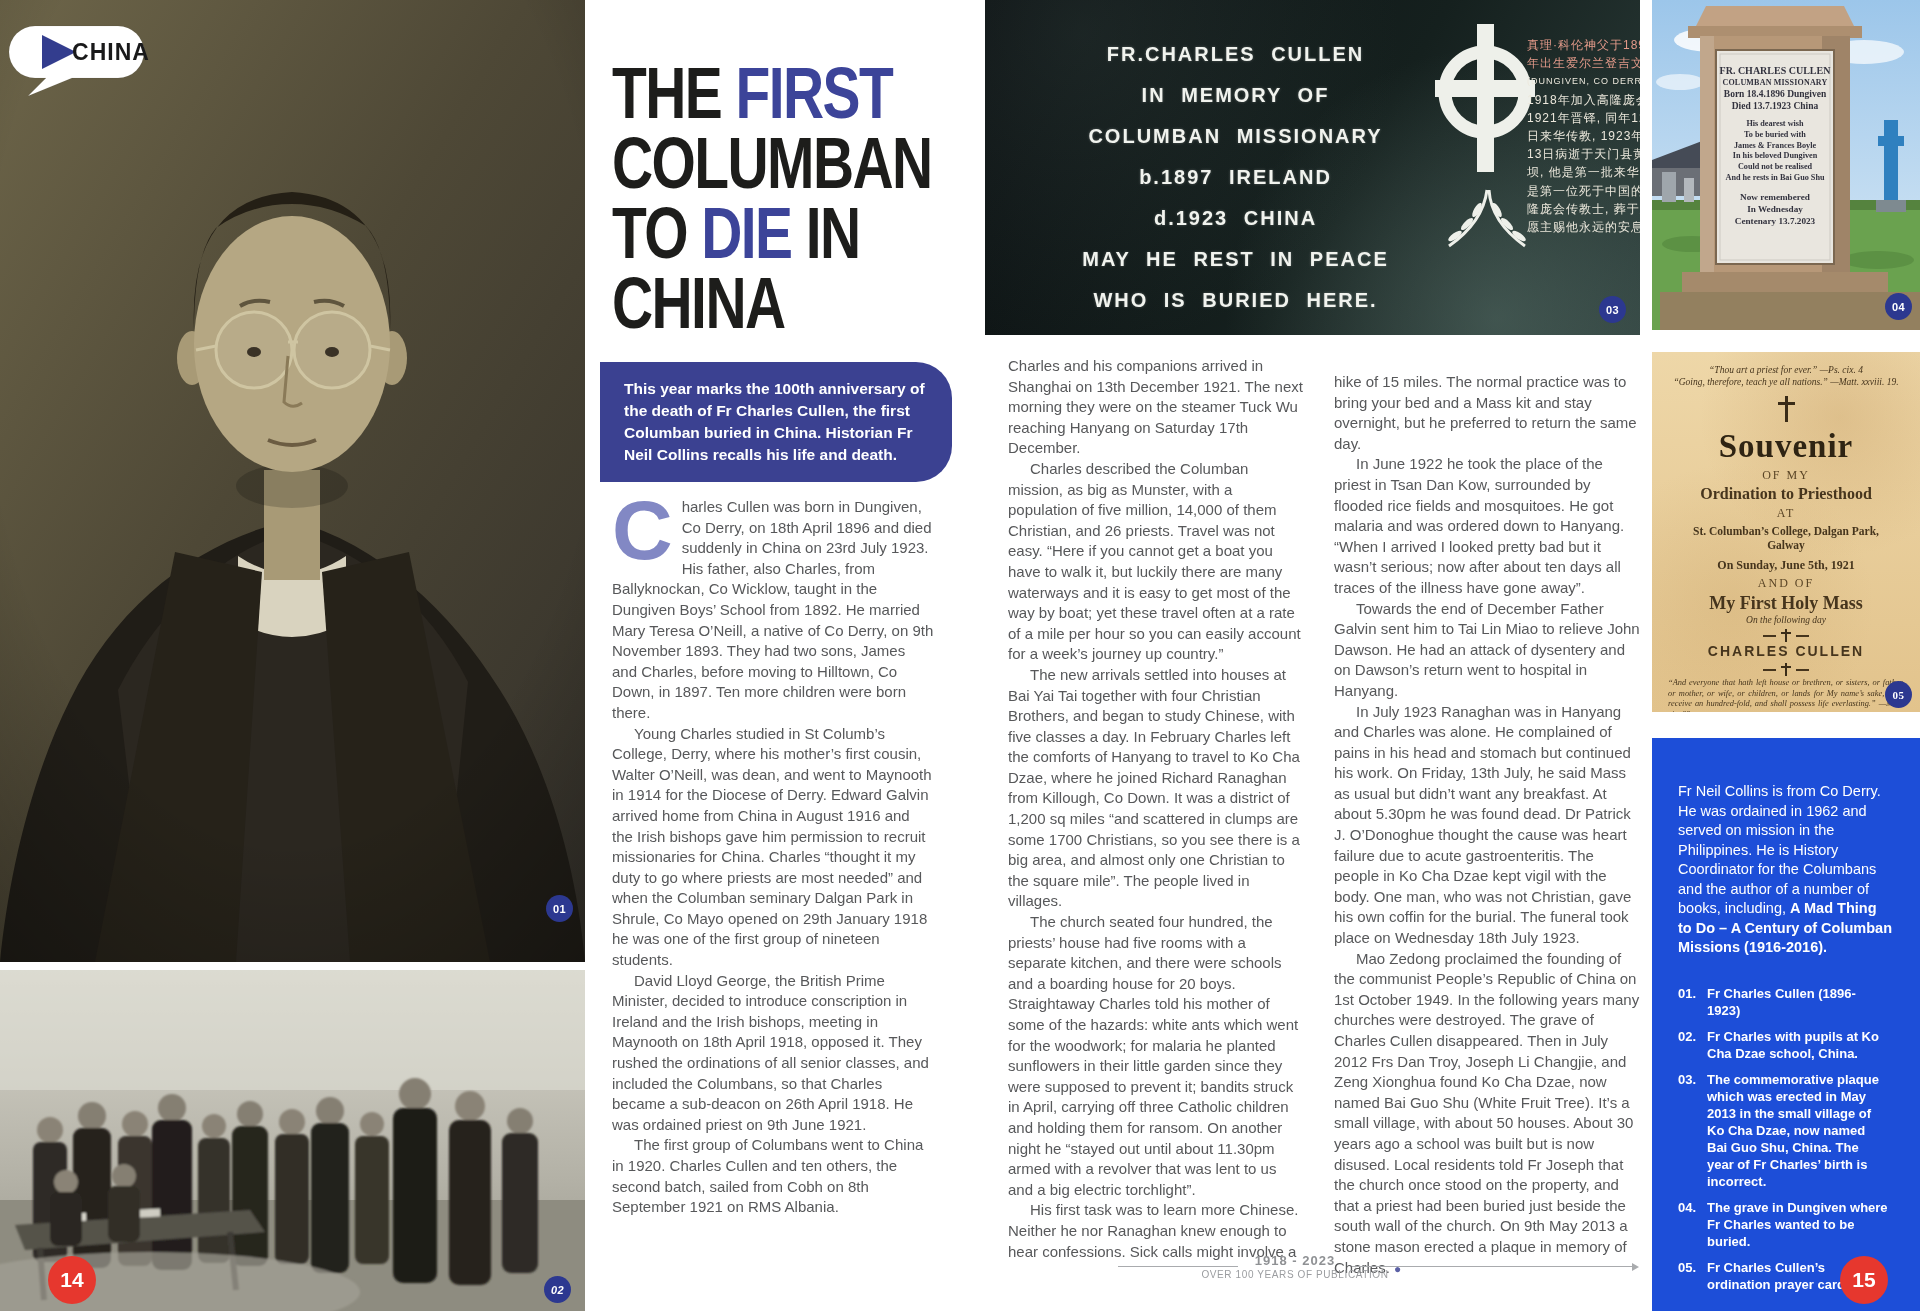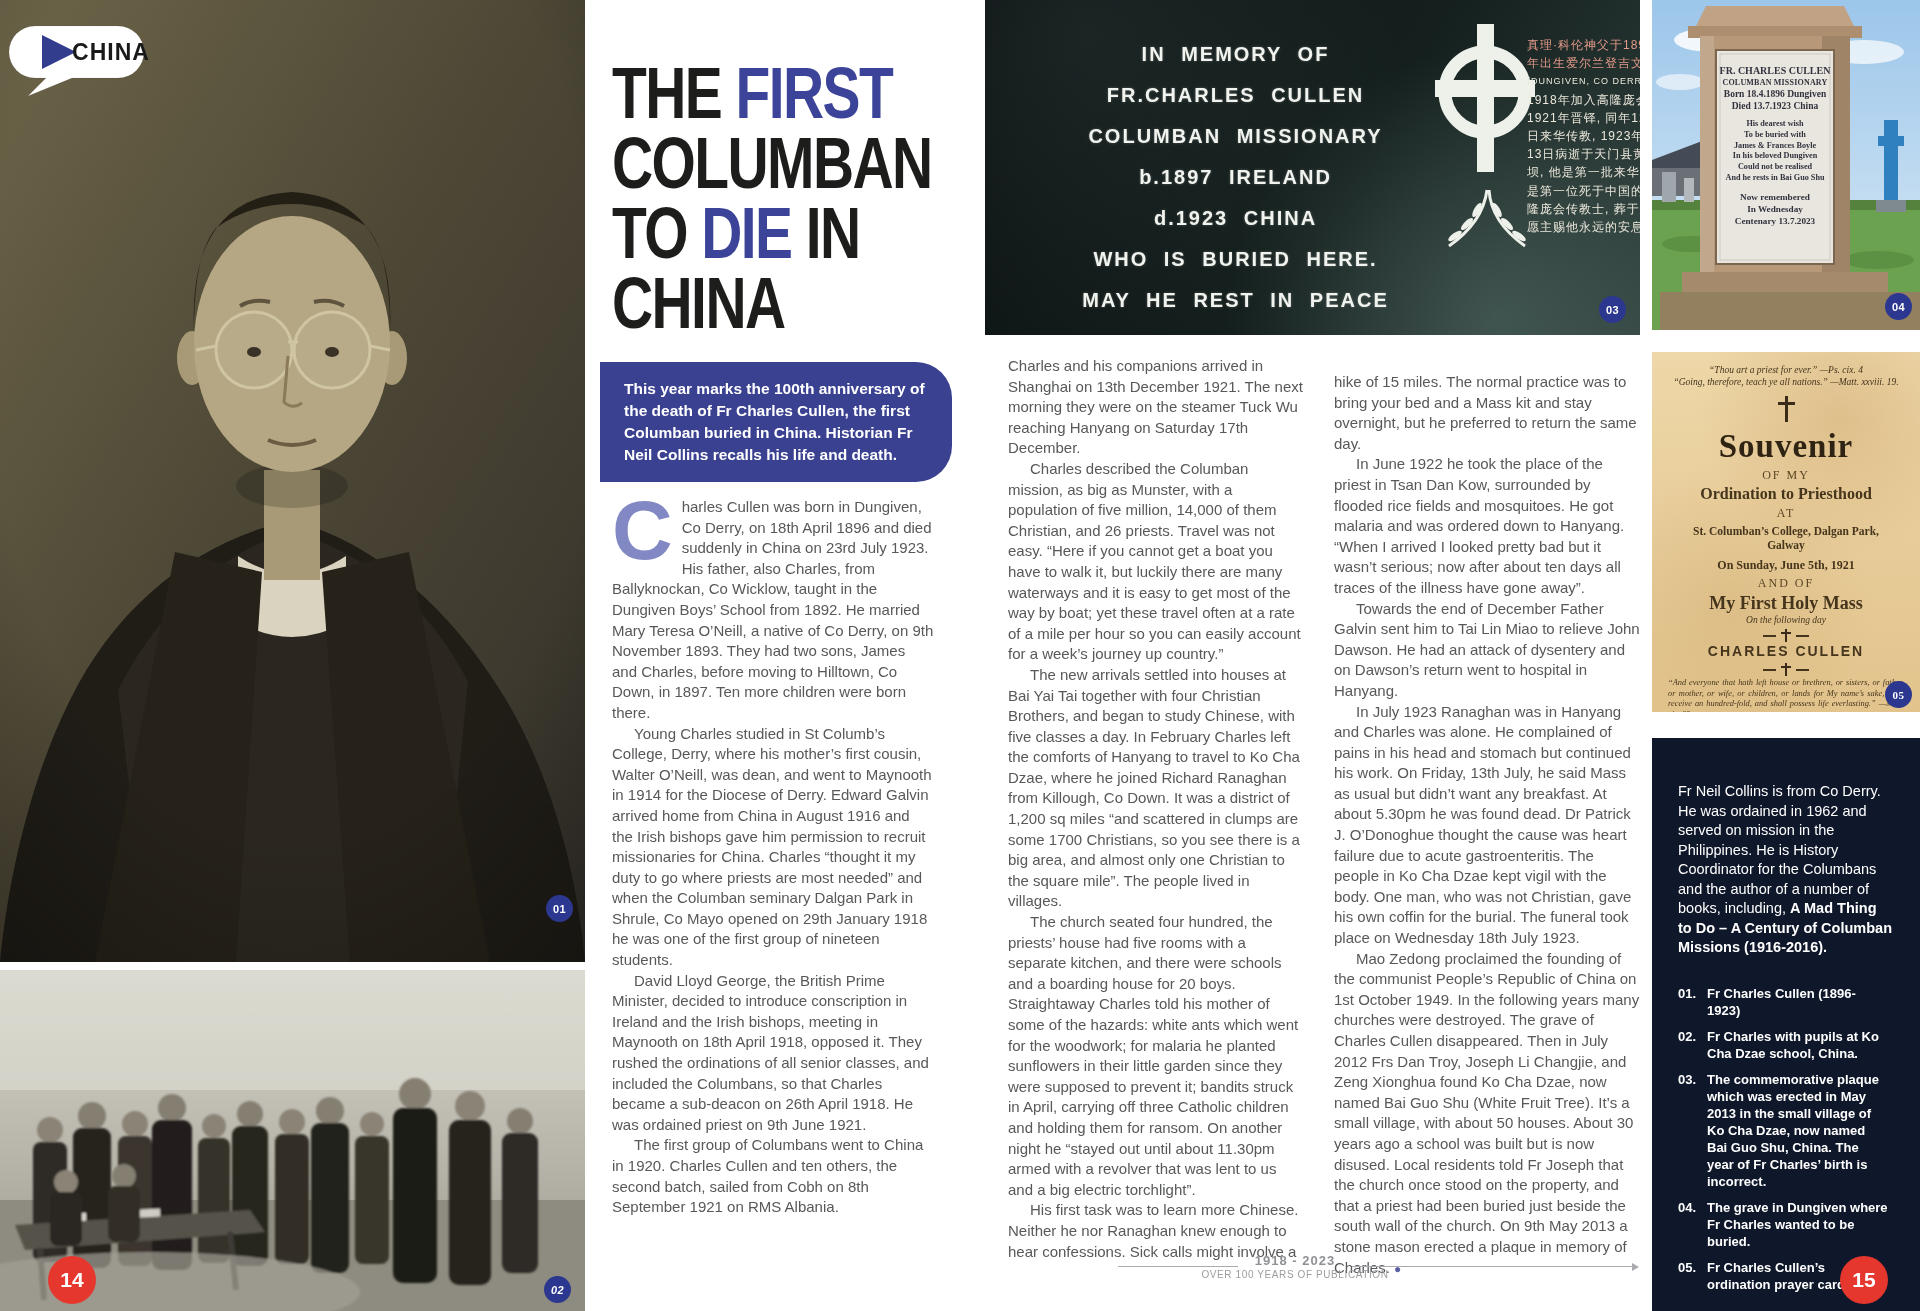--- a/index.html
+++ b/index.html
@@ -68,21 +68,21 @@
   .c-div{display:flex;align-items:center;justify-content:center;gap:5px;margin-top:4px;}
   .c-div .dash{width:13px;height:2px;background:#46351d;}
   .xcross{display:inline-block;position:relative;width:20px;height:26px;}
   .xcross::before{content:"";position:absolute;left:9px;top:0;width:3px;height:26px;background:#3a2c18;}
   .xcross::after{content:"";position:absolute;left:2px;top:6px;width:17px;height:3px;background:#3a2c18;}
   .xcross.sm{width:10px;height:13px;}
   .xcross.sm::before{left:4px;width:2px;height:13px;}
   .xcross.sm::after{left:0;top:3px;width:10px;height:2px;}
   .ccross-row{margin-top:8px;}
   
-  .sidebar{position:absolute;left:1652px;top:738px;width:268px;height:573px;background:#0f172a;
+  .sidebar{position:absolute;left:1652px;top:738px;width:268px;height:573px;background:#1d4ed8;
            color:#fff;overflow:hidden;}
   .bio{margin:0;padding:44px 26px 0 26px;font-size:14.5px;line-height:19.5px;font-weight:normal;}
   .caps{padding:27px 32px 0 26px;}
   .cap-item{position:relative;padding-left:29px;font-weight:bold;font-size:13px;line-height:17px;
             margin-bottom:9px;}
   .cap-num{position:absolute;left:0;top:0;}
   
   .f-text{position:absolute;left:1185px;top:1253px;width:220px;text-align:center;color:#8f9194;}
   .f-years{font-size:13px;font-weight:bold;letter-spacing:1px;}
   .f-tag{font-size:10px;letter-spacing:.6px;margin-top:1px;color:#9b9da0;}
@@ -229,27 +229,27 @@
   <div class="bodycol" style="left:1334px;top:372px;width:306px;height:940px;">
     <p>hike of 15 miles. The normal practice was to bring your bed and a Mass kit and stay overnight, but he preferred to return the same day.</p>
     <p class="ind">In June 1922 he took the place of the priest in Tsan Dan Kow, surrounded by flooded rice fields and mosquitoes. He got malaria and was ordered down to Hanyang. “When I arrived I looked pretty bad but it wasn’t serious; now after about ten days all traces of the illness have gone away”.</p>
     <p class="ind">Towards the end of December Father Galvin sent him to Tai Lin Miao to relieve John Dawson. He had an attack of dysentery and on Dawson’s return went to hospital in Hanyang.</p>
     <p class="ind">In July 1923 Ranaghan was in Hanyang and Charles was alone. He complained of pains in his head and stomach but continued his work. On Friday, 13th July, he said Mass as usual but didn’t want any breakfast. At about 5.30pm he was found dead. Dr Patrick J. O’Donoghue thought the cause was heart failure due to acute gastroenteritis. The people in Ko Cha Dzae kept vigil with the body. One man, who was not Christian, gave his own coffin for the burial. The funeral took place on Wednesday 18th July 1923.</p>
     <p class="ind"><span>Mao Zedong proclaimed the founding of the communist People’s Republic of China on 1st October 1949. In the following years many churches were destroyed. The grave of Charles Cullen disappeared. Then in July 2012 Frs Dan Troy, Joseph Li Changjie, and Zeng Xionghua found Ko Cha Dzae, now named Bai Guo Shu (White Fruit Tree). It’s a small village, with about 50 houses. About 30 years ago a school was built but is now disused. Local residents told Fr Joseph that the church once stood on the property, and that a priest had been buried just beside the south wall of the church. On 9th May 2013 a stone mason erected a plaque in memory of Charles.</span> <span class="enddot">●</span></p>
   </div>
 
   <div class="photo plaque" style="left:985px;top:0;width:655px;height:335px;">
     <div class="plaque-lines">
+      <div>FR.CHARLES CULLEN</div>
       <div>IN MEMORY OF</div>
-      <div>FR.CHARLES CULLEN</div>
       <div>COLUMBAN MISSIONARY</div>
       <div>b.1897 IRELAND</div>
       <div>d.1923 CHINA</div>
+      <div>MAY HE REST IN PEACE</div>
       <div>WHO IS BURIED HERE.</div>
-      <div>MAY HE REST IN PEACE</div>
     </div>
     <svg style="position:absolute;left:448px;top:14px;" width="110" height="240" viewBox="0 0 110 240">
       <g fill="#eef0ea">
         <circle cx="52" cy="78" r="40" fill="none" stroke="#eef0ea" stroke-width="13"></circle>
         <rect x="44" y="10" width="17" height="148"></rect>
         <rect x="2" y="66" width="100" height="17"></rect>
       </g>
       <g stroke="#eef0ea" stroke-width="3" fill="none">
         <path d="M16 232 Q50 208 54 176"></path>
         <path d="M92 232 Q58 208 56 176"></path>

